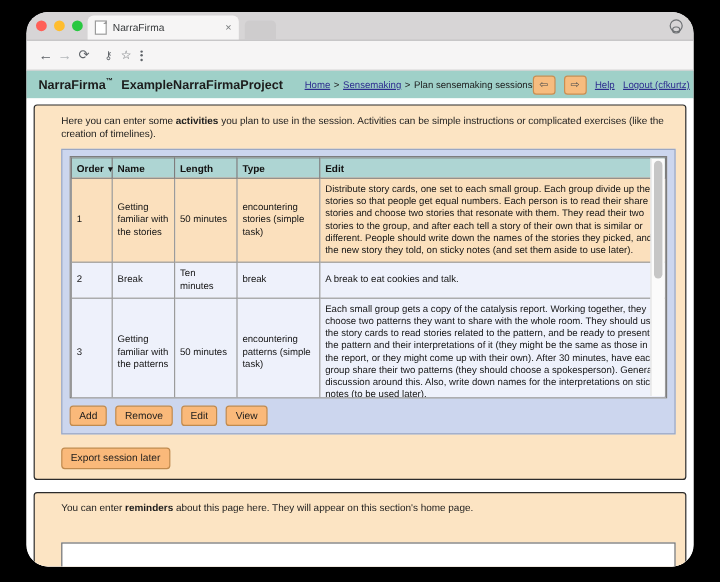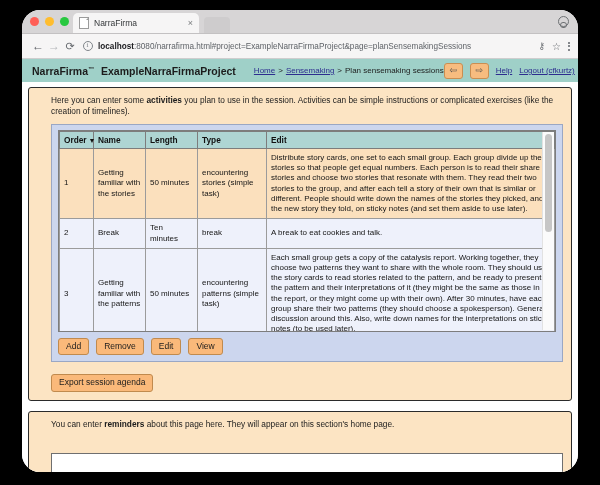--- a/index.html
+++ b/index.html
@@ -387,25 +387,20 @@
       <div class="tab-close">×</div>
     </div>
     <div class="tab-ghost"></div>
     <div class="profile-icon"></div>
   </div>
 
   <div class="url-bar">
     <div class="nav-btn back">←</div>
     <div class="nav-btn fwd">→</div>
     <div class="nav-btn reload">⟳</div>
-    <div class="url-field">
-      <span class="info-circle"></span>
-      <span class="url-host">localhost</span>
-        <span class="url-rest">:8080/narrafirma.html#project=ExampleNarraFirmaProject&amp;page=planSensemakingSessions</span>
-    </div>
     <div class="url-icons">
       <span class="key-icon">⚷</span>
       <span class="star-icon">☆</span>
       <span class="kebab">
           <span></span>
           <span></span>
           <span></span>
         </span>
     </div>
   </div>
@@ -479,21 +474,21 @@
 
         <div class="btn-row">
           <div class="btn">Add</div>
           <div class="btn">Remove</div>
           <div class="btn">Edit</div>
           <div class="btn">View</div>
         </div>
       </div>
 
       <div class="export-row">
-        <div class="btn" style="display:inline-block">Export session agenda</div>
+        <div class="btn" style="display:inline-block">Export session later</div>
       </div>
     </div>
 
     <div class="panel panel-reminders">
       <div class="reminder-text">
         <span>You can enter </span><b>reminders</b><span> about this page here. They will appear on this section's home page.</span>
       </div>
       <textarea class="reminder-box" style=""></textarea>
     </div>
 

